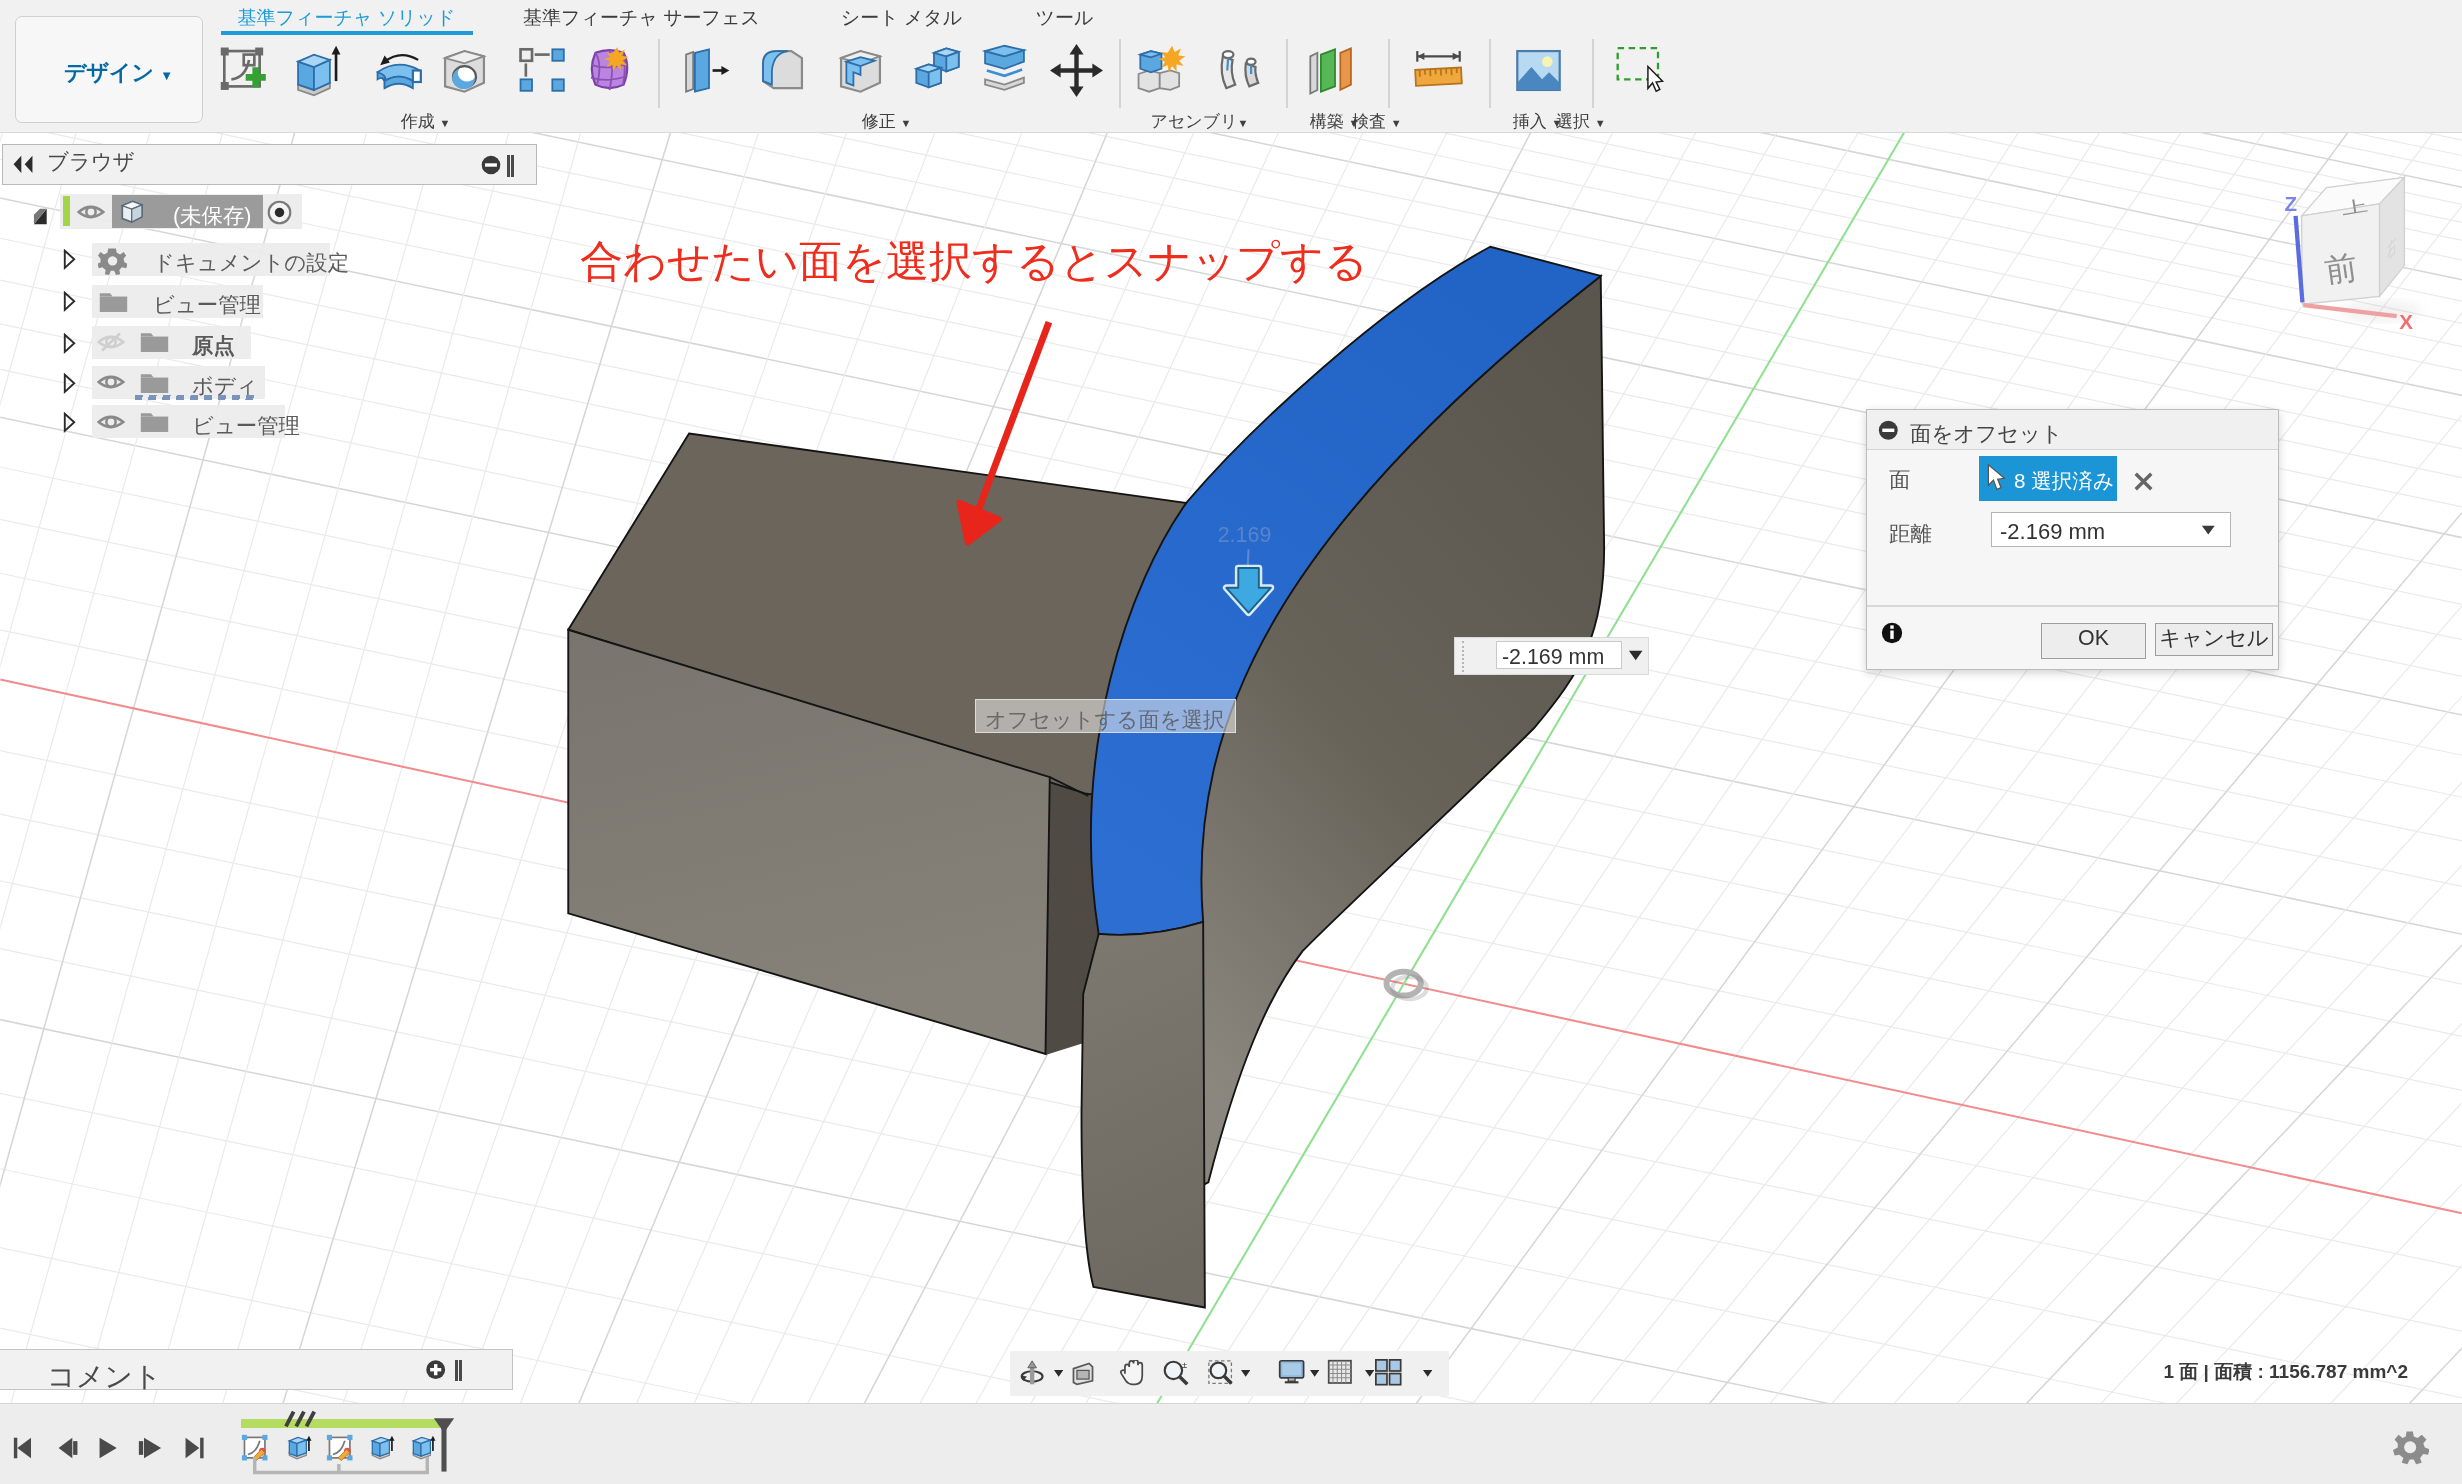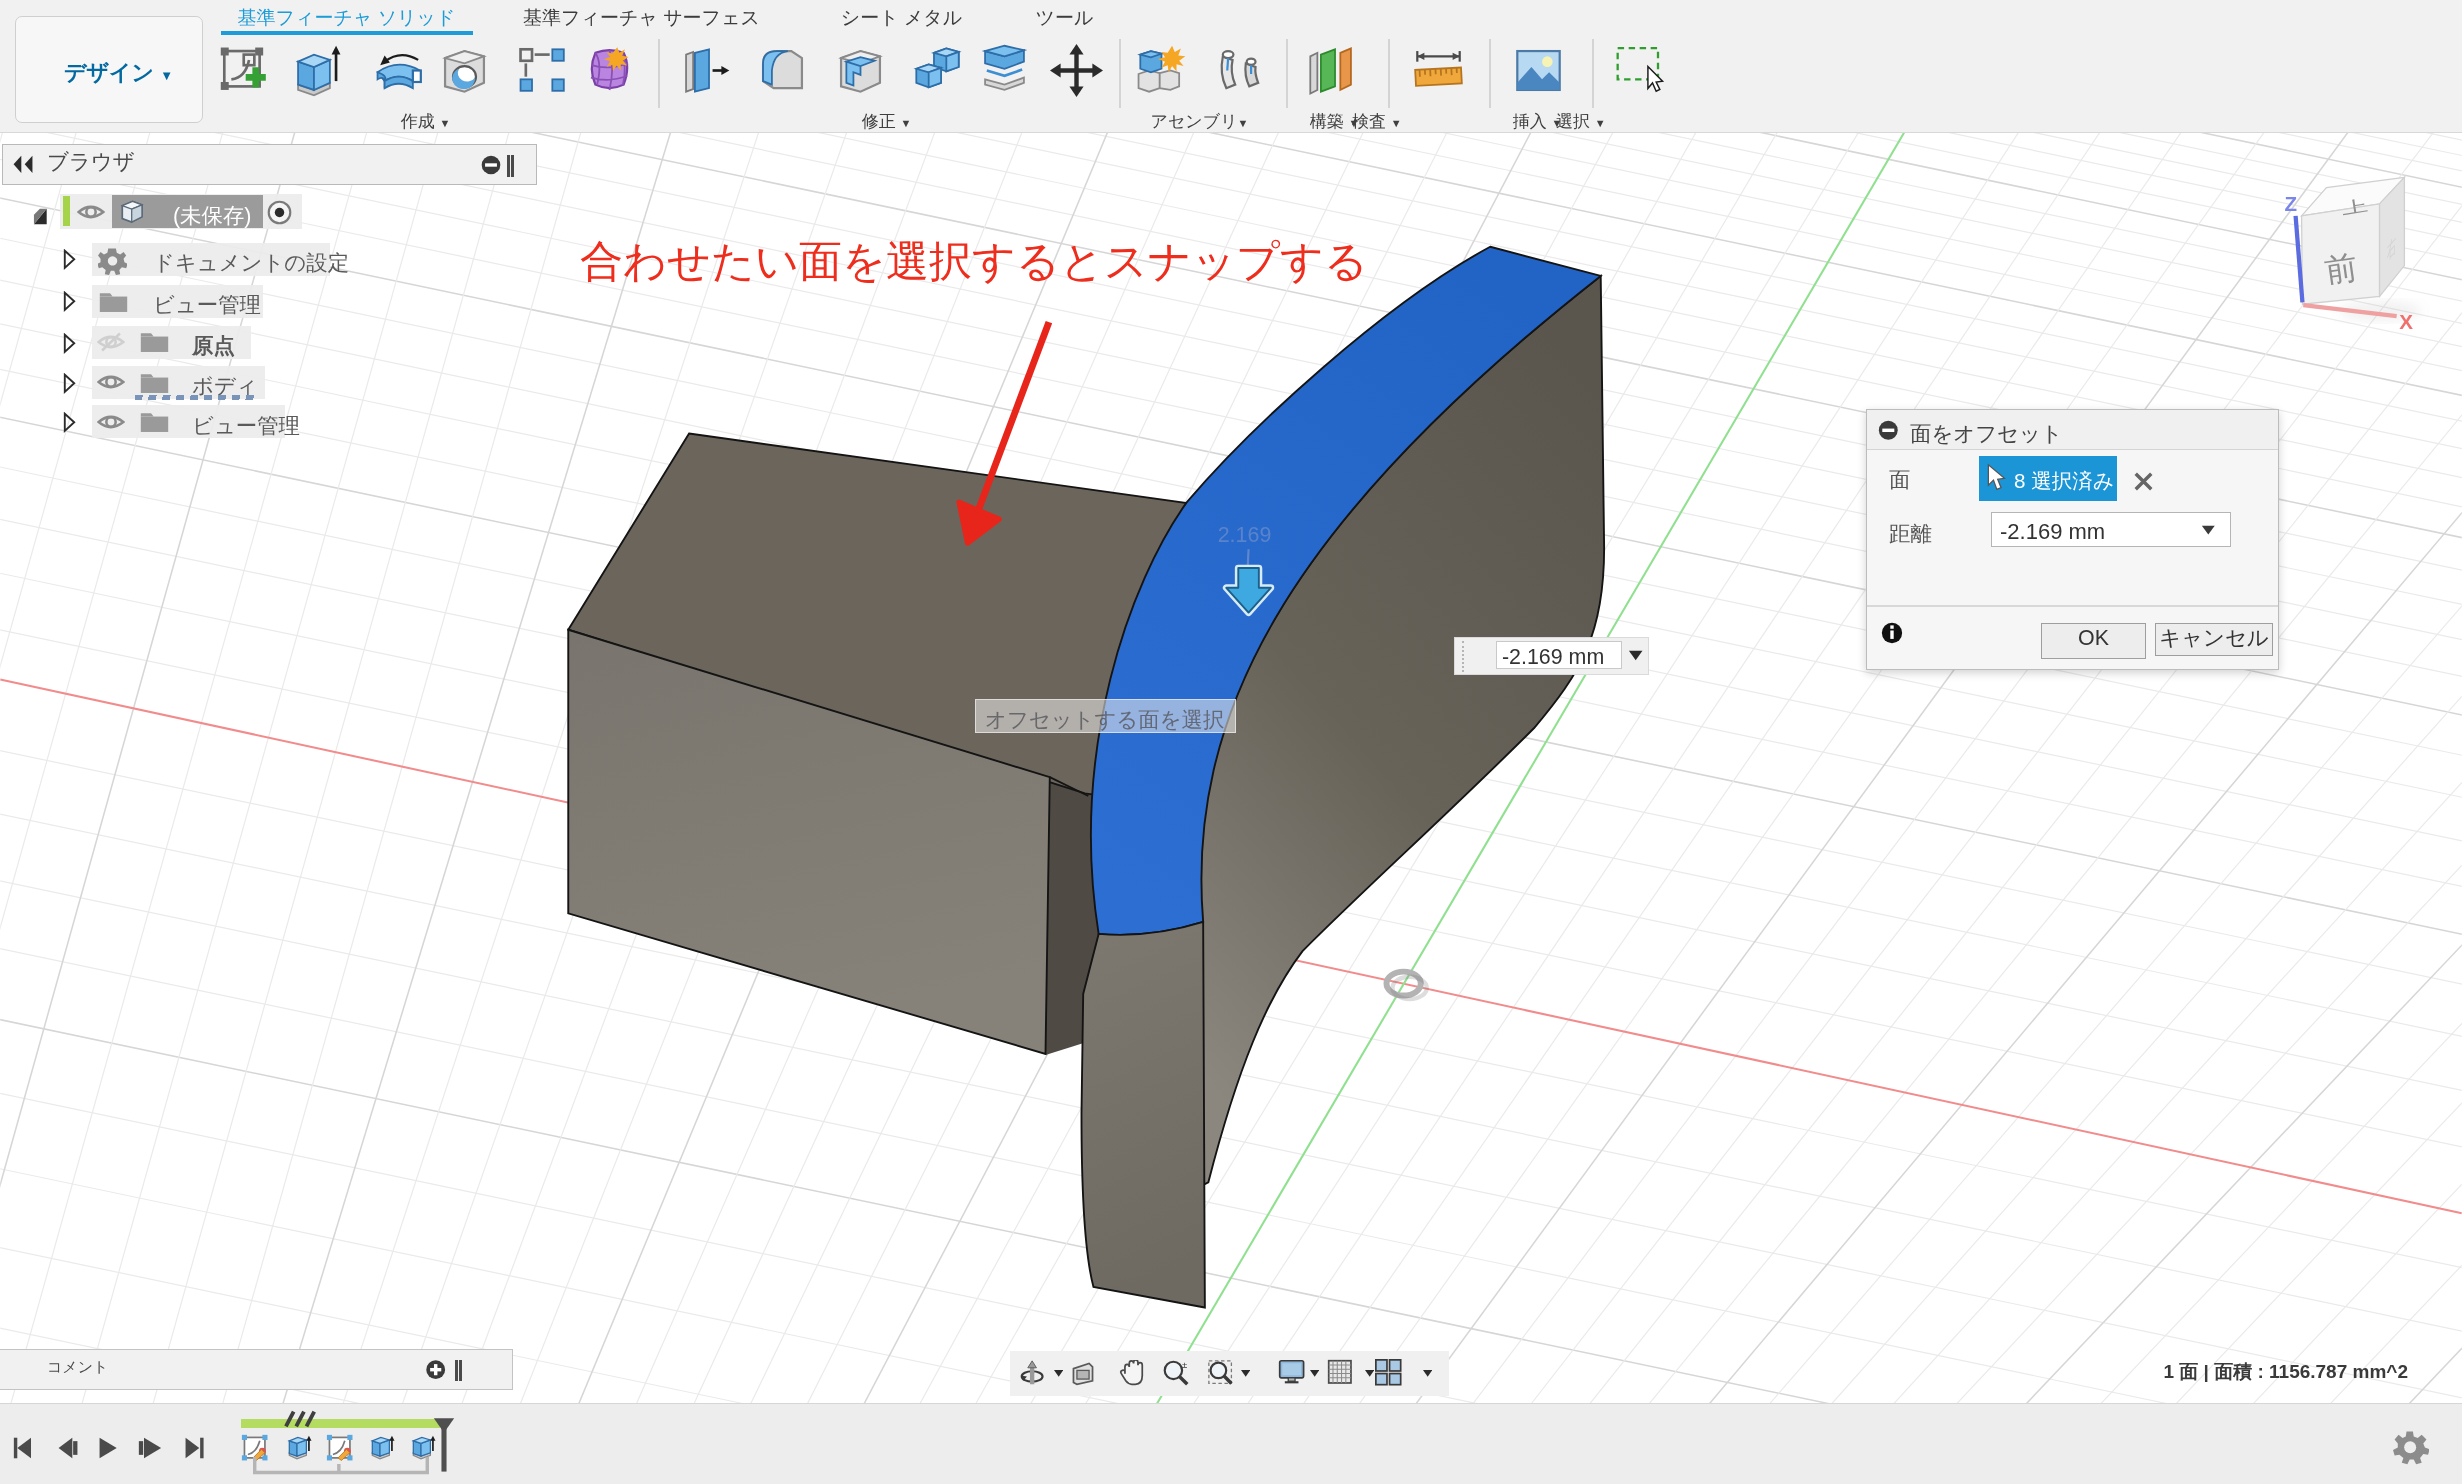--- a/index.html
+++ b/index.html
@@ -527,21 +527,21 @@
 <svg class="abs" style="left:1310px;top:1370px" width="9.4" height="6.9" viewBox="0 0 11 8">
     <path d="M0 0 L11 0 L5.5 8 Z" fill="#2b2b2b"></path>
   </svg>
 <svg class="abs" style="left:1365px;top:1370px" width="9.4" height="6.9" viewBox="0 0 11 8">
     <path d="M0 0 L11 0 L5.5 8 Z" fill="#2b2b2b"></path>
   </svg>
 <svg class="abs" style="left:1423px;top:1370px" width="9.4" height="6.9" viewBox="0 0 11 8">
     <path d="M0 0 L11 0 L5.5 8 Z" fill="#2b2b2b"></path>
   </svg>
 <div class="abs" style="left:0;top:1349px;width:513px;height:41px;background:#f1f1f1;border:1.7px solid #c3c3c3;border-left:none"></div>
-<div class="abs" style="left:47px;top:1358px;font-size:15px;color:#4a4a4a;font-weight:normal;white-space:nowrap">コメント</div>
+<div class="abs" style="left:47px;top:1358px;font-size:28px;color:#4a4a4a;font-weight:normal;white-space:nowrap">コメント</div>
 <svg class="abs" style="left:425px;top:1359px" width="21.4" height="21.4" viewBox="0 0 25 25">
 <circle cx="12.5" cy="12.5" r="11" fill="#3a3a3a"></circle>
     <rect x="6" y="10.5" width="13" height="4" fill="#fff"></rect>
     <rect x="10.5" y="6" width="4" height="13" fill="#fff"></rect>
   </svg>
 <div class="abs" style="left:455px;top:1360px;width:2.6px;height:20.6px;background:#4a4a4a"></div>
 <div class="abs" style="left:459px;top:1360px;width:2.6px;height:20.6px;background:#4a4a4a"></div>
 <div class="abs" style="left:0;top:1403px;width:2462px;height:81px;background:#ededed;border-top:1.7px solid #d6d6d6"></div>
 <svg class="abs" style="left:12px;top:1436px" width="26" height="24" viewBox="0 0 30 28">
     <path d="M22 2 L6 14 L22 26 Z" fill="#4a4a4a"></path>

